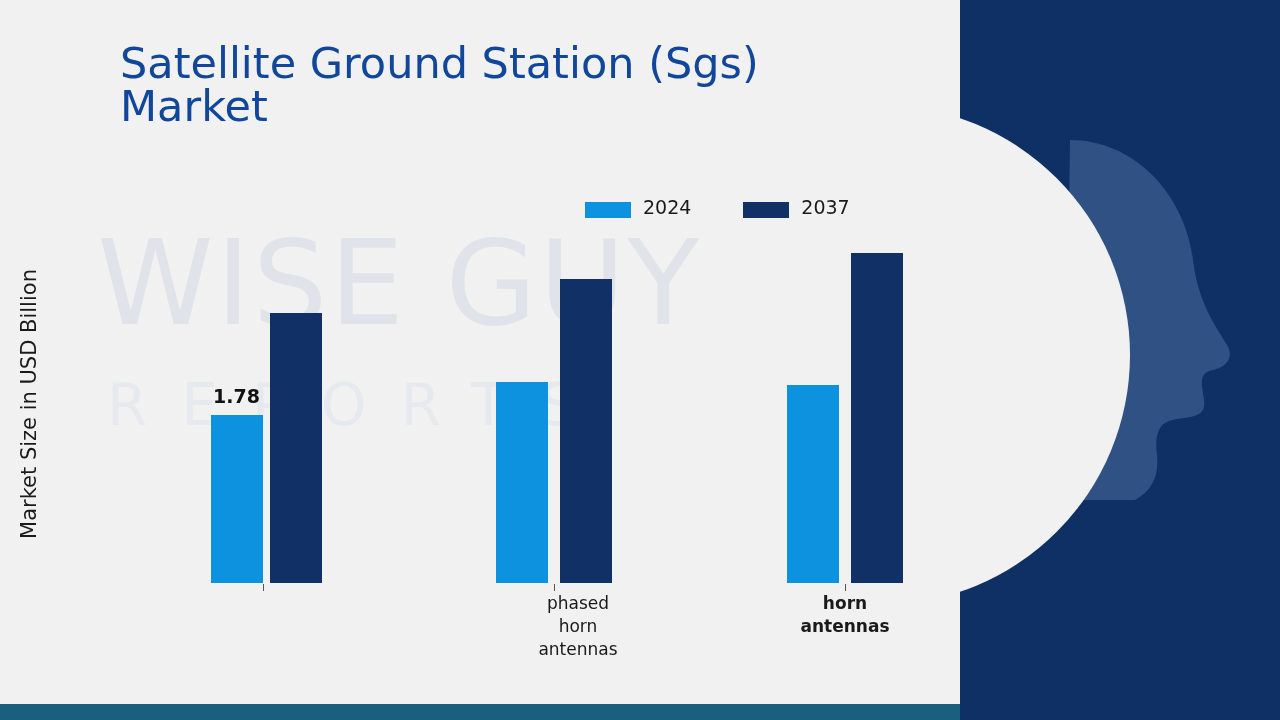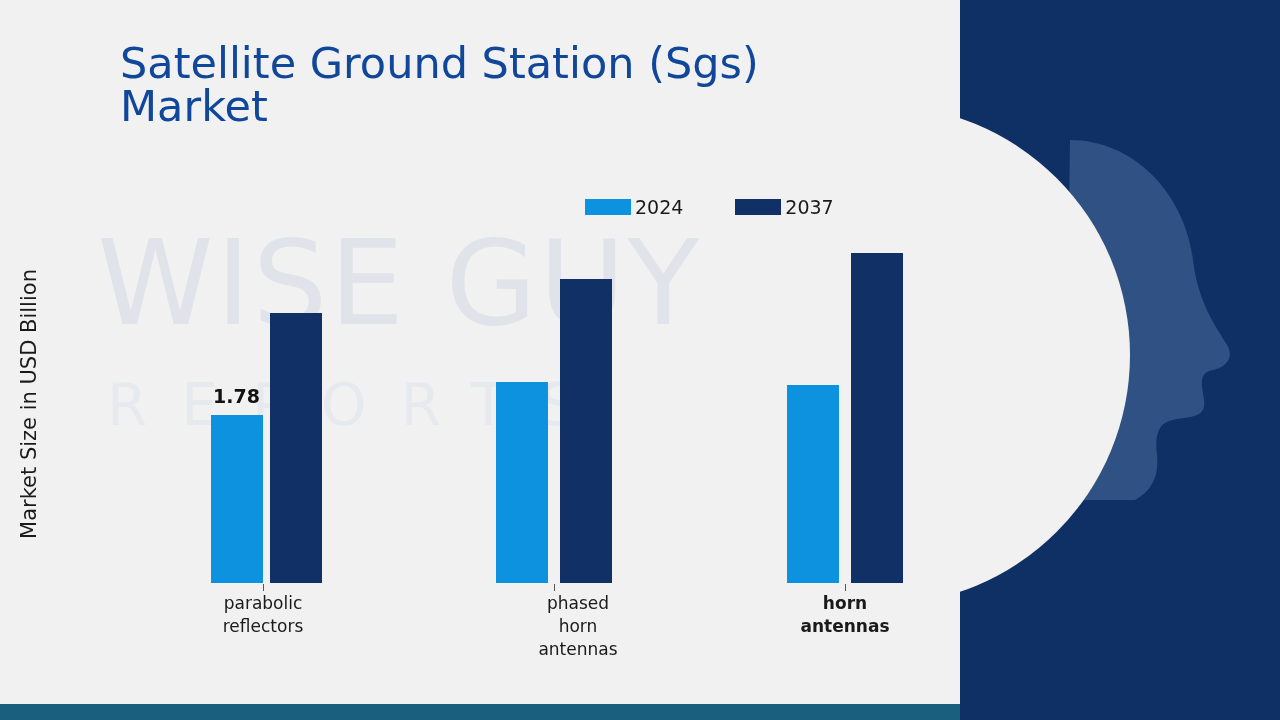--- a/index.html
+++ b/index.html
@@ -26,21 +26,21 @@
   #wm-sub{position:absolute;left:10px;top:150px;font-size:58px;color:#e3e8ef;
           opacity:.72;letter-spacing:34px;line-height:70px;white-space:nowrap;}
 
   
   #title{position:absolute;left:120px;top:42px;width:640px;color:#11479a;
          font-size:43px;line-height:43px;font-weight:400;}
 
   
   #legend{position:absolute;left:575px;top:194px;height:26px;
           display:flex;align-items:center;gap:42px;}
-  .legend-item{display:flex;align-items:center;gap:4px;padding-left:10px;}
+  .legend-item{display:flex;align-items:flex-end;gap:12px;padding-left:10px;}
   .legend-swatch{width:46px;height:16px;}
   .legend-label{font-size:19px;color:#1a1a1a;}
 
   
   #plot{position:absolute;left:0;top:0;width:960px;height:720px;}
   #ylabel{position:absolute;left:-196px;top:392px;width:450px;text-align:center;
           transform:rotate(-90deg);font-size:21px;color:#1a1a1a;white-space:nowrap;}
   .bar{position:absolute;bottom:137px;}
   .bar-value{position:absolute;font-size:19px;font-weight:bold;color:#111111;
              white-space:nowrap;}
@@ -75,24 +75,20 @@
     </div>
   </div>
 
   <div id="plot">
     <div id="ylabel">Market Size in USD Billion</div>
 
     <div class="bar" style="left:211px;width:52px;height:168px;background:#0d92e0"></div>
     <div class="bar" style="left:270px;width:52px;height:270px;background:#103066"></div>
     <div class="bar-value" style="left:205px;top:385px;margin-left:8px;">1.78</div>
     <div class="tick" style="left:263px;"></div>
-    <div class="cat-label" style="left:183px;width:160px;">
-      <div>parabolic</div>
-      <div>reflectors</div>
-    </div>
 
     <div class="bar" style="left:496px;width:52px;height:201px;background:#0d92e0"></div>
     <div class="bar" style="left:560px;width:52px;height:304px;background:#103066"></div>
     <div class="tick" style="left:554px;"></div>
     <div class="cat-label" style="left:498px;width:160px;">
       <div>phased</div>
       <div>horn</div>
       <div>antennas</div>
     </div>
 

